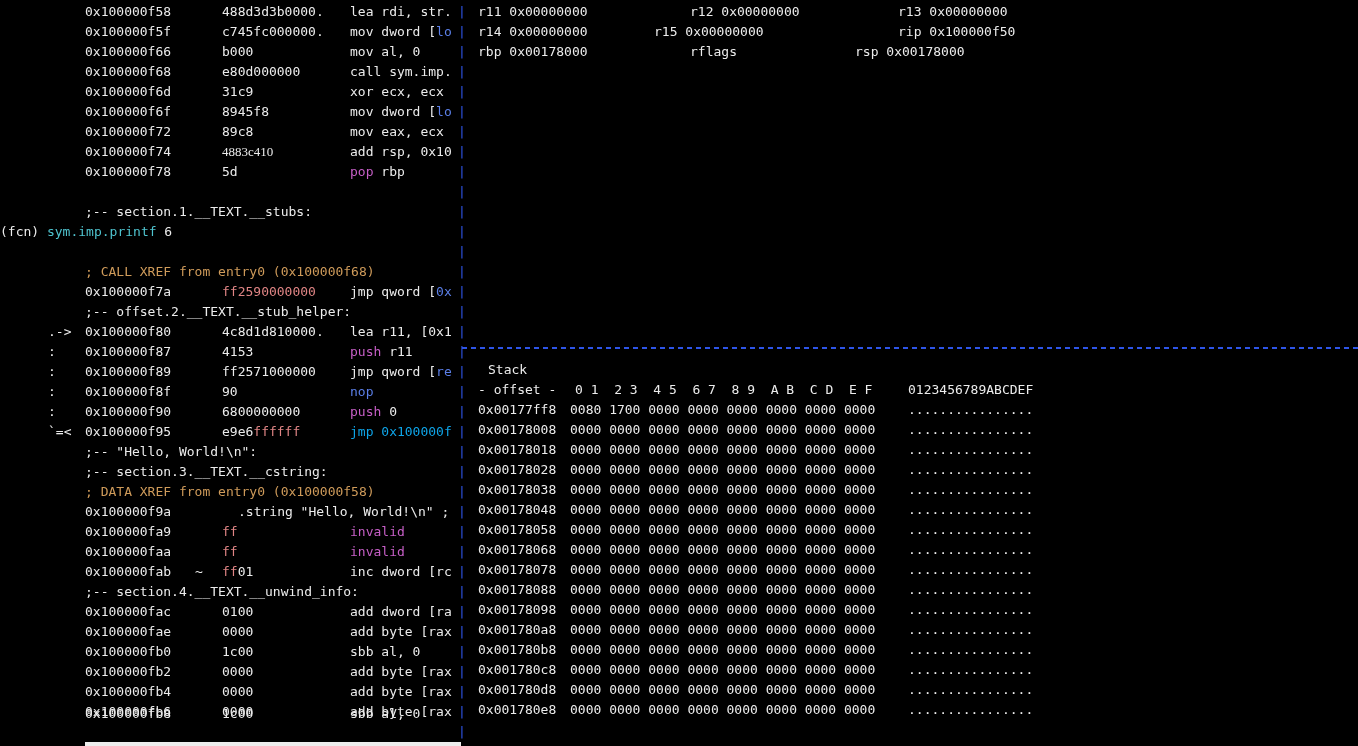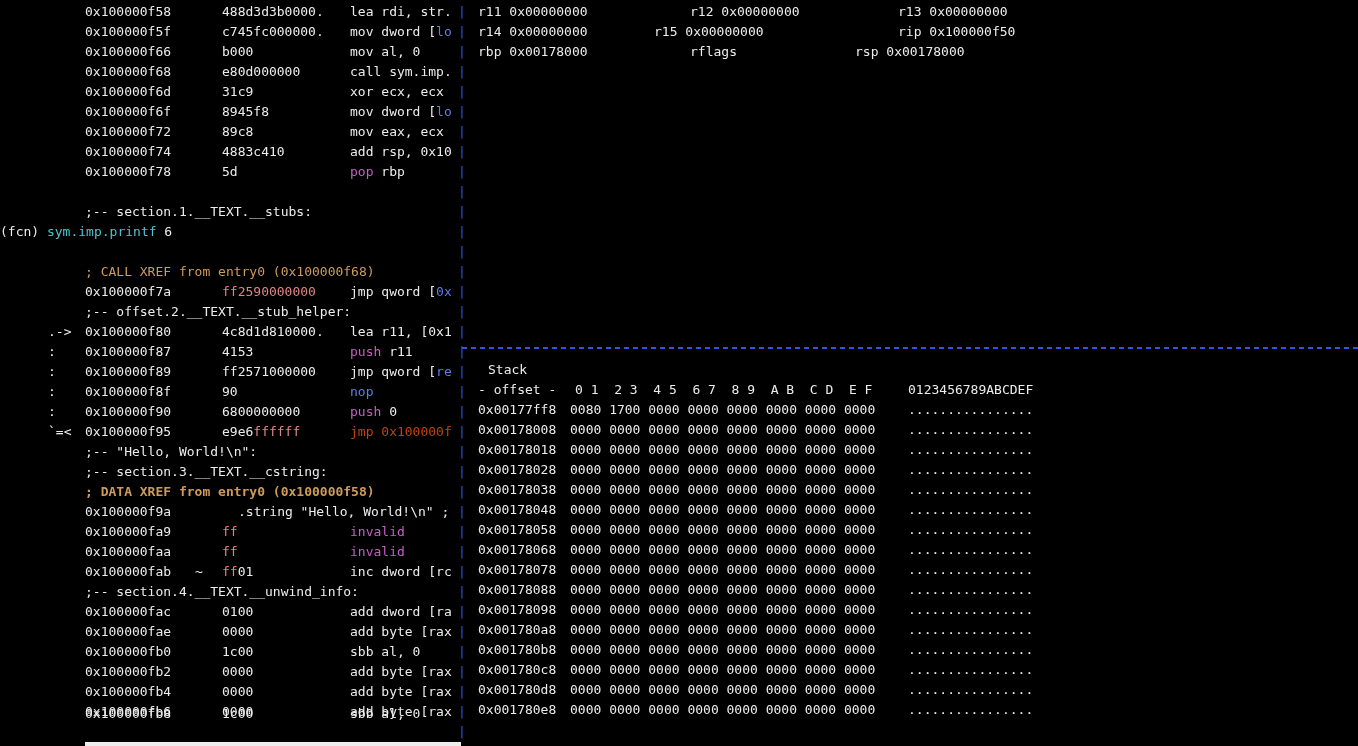--- a/index.html
+++ b/index.html
@@ -76,21 +76,21 @@
         <span class="c-bytes"><span style="color: rgb(236, 236, 236);">8945f8</span></span>
         <span class="c-instr"><span style="color: rgb(236, 236, 236);">mov dword [</span><span style="color: rgb(91, 127, 232);">lo</span></span>
       </div>
       <div class="row" style="top: 122px;">
         <span class="c-addr"><span style="color: rgb(236, 236, 236);">0x100000f72</span></span>
         <span class="c-bytes"><span style="color: rgb(236, 236, 236);">89c8</span></span>
         <span class="c-instr"><span style="color: rgb(236, 236, 236);">mov eax, ecx</span></span>
       </div>
       <div class="row" style="top: 142px;">
         <span class="c-addr"><span style="color: rgb(236, 236, 236);">0x100000f74</span></span>
-        <span class="c-bytes"><span style="color: rgb(236, 236, 236);">4883c410</span></span>
+        <span class="c-bytes"><span style="color: rgb(236, 236, 236); font-family: Liberation Serif, serif;">4883c410</span></span>
         <span class="c-instr"><span style="color: rgb(236, 236, 236);">add rsp, 0x10</span></span>
       </div>
       <div class="row" style="top: 162px;">
         <span class="c-addr"><span style="color: rgb(236, 236, 236);">0x100000f78</span></span>
         <span class="c-bytes"><span style="color: rgb(236, 236, 236);">5d</span></span>
         <span class="c-instr"><span style="color: rgb(199, 95, 199);">pop</span><span style="color: rgb(236, 236, 236);"> rbp</span></span>
       </div>
       <div class="row" style="top: 202px;">
         <span class="c-text ind-comment"><span style="color: rgb(236, 236, 236);">;-- section.1.__TEXT.__stubs:</span></span>
       </div>
@@ -135,30 +135,30 @@
       <div class="row" style="top: 402px;">
         <span class="c-arrow"><span style="color: rgb(236, 236, 236);">:</span></span>
         <span class="c-addr"><span style="color: rgb(236, 236, 236);">0x100000f90</span></span>
         <span class="c-bytes"><span style="color: rgb(236, 236, 236);">6800000000</span></span>
         <span class="c-instr"><span style="color: rgb(199, 95, 199);">push</span><span style="color: rgb(236, 236, 236);"> 0</span></span>
       </div>
       <div class="row" style="top: 422px;">
         <span class="c-arrow"><span style="color: rgb(236, 236, 236);">`=&lt;</span></span>
         <span class="c-addr"><span style="color: rgb(236, 236, 236);">0x100000f95</span></span>
         <span class="c-bytes"><span style="color: rgb(236, 236, 236);">e9e6</span><span style="color: rgb(224, 133, 133);">ffffff</span></span>
-        <span class="c-instr"><span style="color: #c2410c;">jmp 0x100000f</span></span>
+        <span class="c-instr"><span style="color: #0ea5e9;">jmp 0x100000f</span></span>
       </div>
       <div class="row" style="top: 442px;">
         <span class="c-text ind-comment"><span style="color: rgb(236, 236, 236);">;-- "Hello, World!\n":</span></span>
       </div>
       <div class="row" style="top: 462px;">
         <span class="c-text ind-comment"><span style="color: rgb(236, 236, 236);">;-- section.3.__TEXT.__cstring:</span></span>
       </div>
       <div class="row" style="top: 482px;">
-        <span class="c-text ind-xref"><span style="color: rgb(207, 155, 90); font-weight: bold;">; DATA XREF from entry0 (0x100000f58)</span></span>
+        <span class="c-text ind-xref"><span style="color: rgb(207, 155, 90);">; DATA XREF from entry0 (0x100000f58)</span></span>
       </div>
       <div class="row" style="top: 502px;">
         <span class="c-addr"><span style="color: rgb(236, 236, 236);">0x100000f9a</span></span>
         <span class="c-free"><span style="color: rgb(236, 236, 236);">.string "Hello, World!\n" ; l</span></span>
       </div>
       <div class="row" style="top: 522px;">
         <span class="c-addr"><span style="color: rgb(236, 236, 236);">0x100000fa9</span></span>
         <span class="c-bytes"><span style="color: rgb(224, 133, 133);">ff</span></span>
         <span class="c-instr"><span style="color: rgb(199, 95, 199);">invalid</span></span>
       </div>

